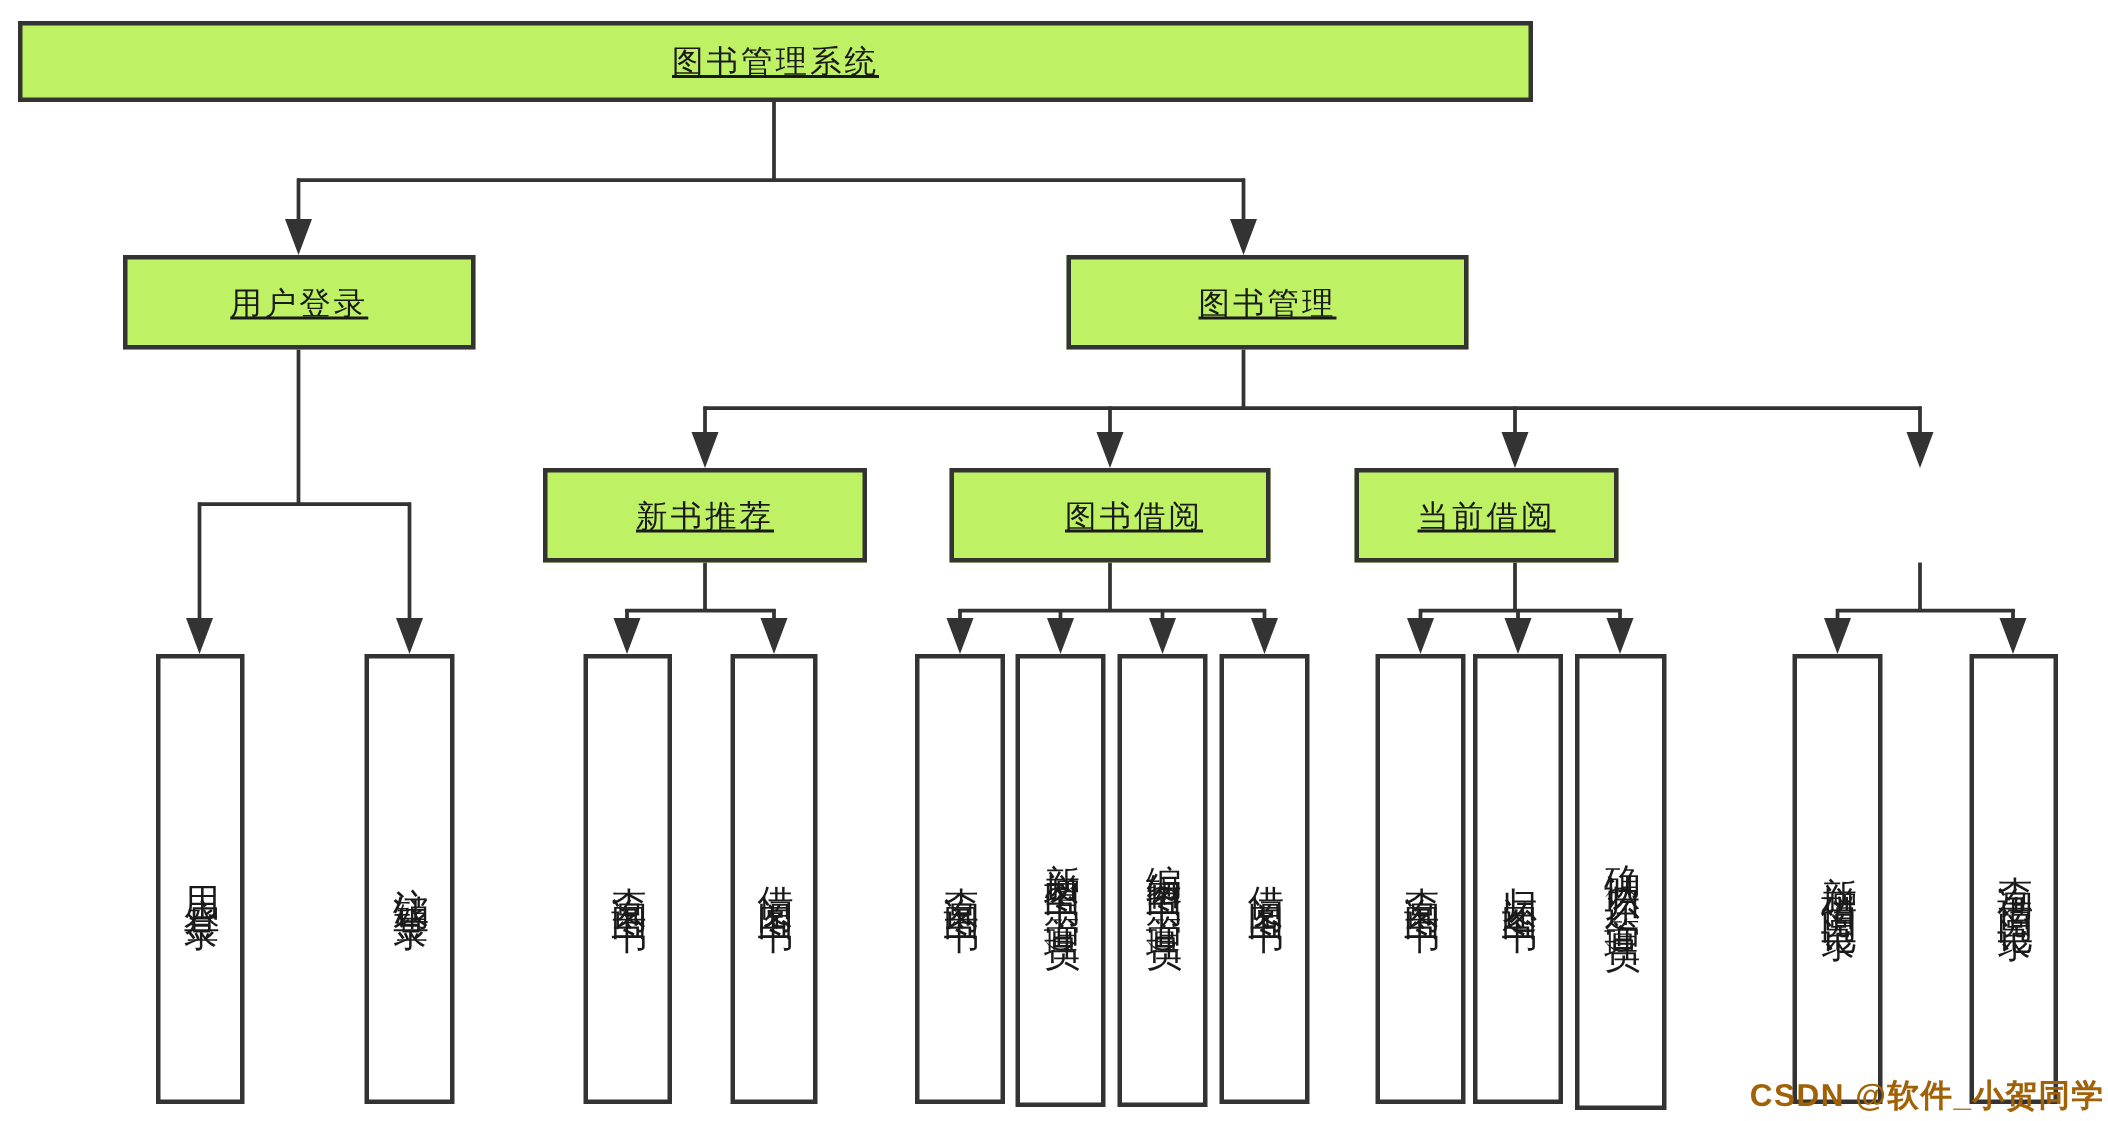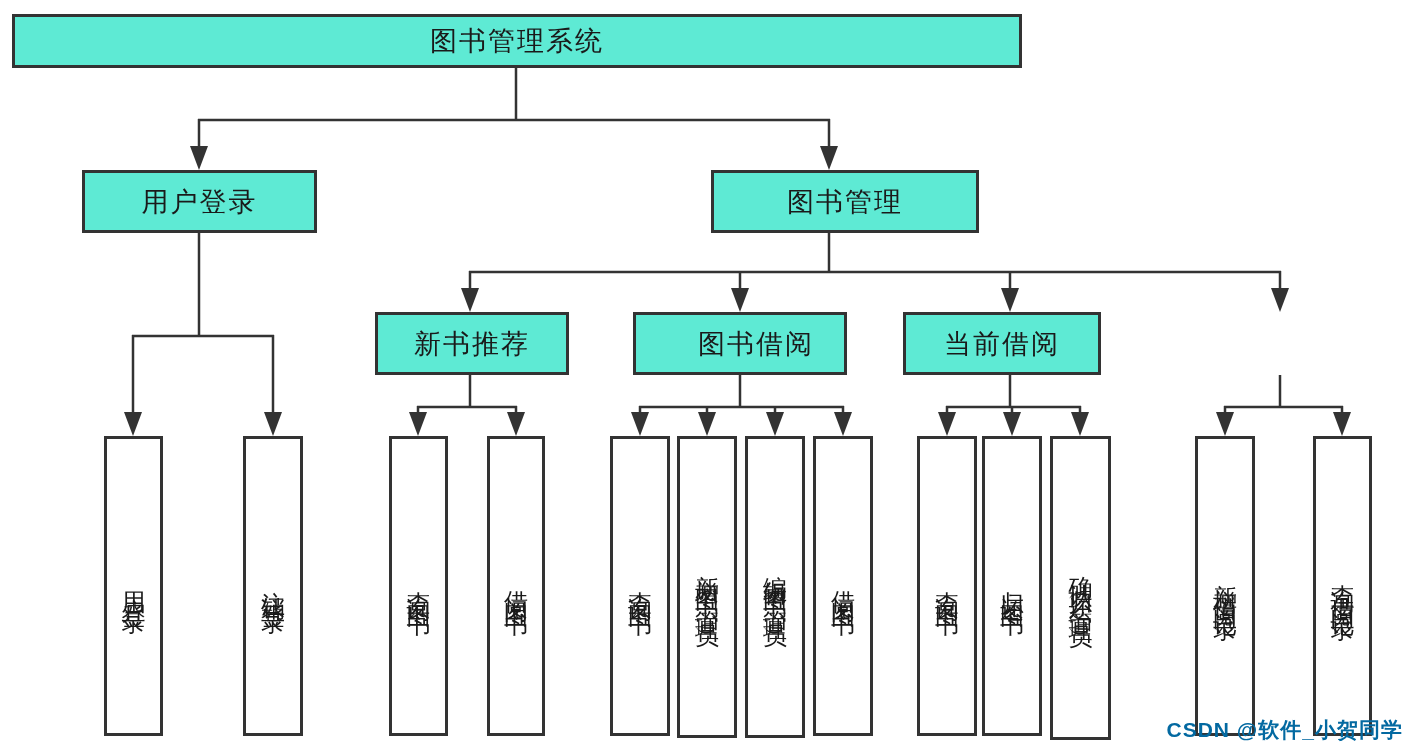--- a/index.html
+++ b/index.html
@@ -8,39 +8,40 @@
     width:1405px; height:747px;
     background:#ffffff;
     font-family:"Liberation Sans","DejaVu Sans",sans-serif;
     overflow:hidden;
   }
   svg.connectors { position:absolute; left:0; top:0; }
   .box {
     position:absolute;
     box-sizing:border-box;
     border:3px solid #333333;
-    background:#5eead4;
+    background:#bef264;
     display:flex; align-items:center; justify-content:center;
-    font-size:27px; color:#1a1a1a; letter-spacing:2px;
+    font-size:21px; color:#1a1a1a; letter-spacing:2px;
     white-space:nowrap;
+    text-decoration:underline;
   }
   .vbox {
     position:absolute;
     box-sizing:border-box;
     border:3px solid #333333;
     background:#ffffff;
     display:flex; align-items:center; justify-content:center;
     writing-mode:vertical-rl;
     font-size:24px; color:#1a1a1a; letter-spacing:7px;
   }
   .watermark {
     position:absolute;
     right:2px; bottom:3px;
     font-size:21px; font-weight:bold;
-    color:#0369a1;
+    color:#a16207;
     letter-spacing:1px;
     z-index:5;
     white-space:nowrap;
   }
 </style>
 </head>
 <body>
 
 <div class="stage">
 
@@ -108,23 +109,23 @@
       <polygon points="1216,412 1234,412 1225,436"></polygon>
       <polygon points="1333,412 1351,412 1342,436"></polygon>
     </g>
   </svg>
 
   <div class="box" style="left:12px; top:14px; width:1010px; height:54px;">图书管理系统</div>
 
   <div class="box" style="left:82px; top:170px; width:235px; height:63px;">用户登录</div>
   <div class="box" style="left:711px; top:170px; width:268px; height:63px;">图书管理</div>
 
-  <div class="box" style="left:362px; top:312px; width:194px; height:63px;margin-left:13px;">新书推荐</div>
+  <div class="box" style="left:362px; top:312px; width:216px; height:63px;">新书推荐</div>
   <div class="box" style="left:633px; top:312px; width:214px; height:63px;padding-left:32px;">图书借阅</div>
-  <div class="box" style="left:903px; top:312px; width:198px; height:63px;">当前借阅</div>
+  <div class="box" style="left:903px; top:312px; width:176px; height:63px;">当前借阅</div>
 
   <div class="vbox" style="left:104px; top:436px; width:59px; height:300px;">用户登录</div>
   <div class="vbox" style="left:243px; top:436px; width:60px; height:300px;">注销登录</div>
 
   <div class="vbox" style="left:389px; top:436px; width:59px; height:300px;">查询图书</div>
   <div class="vbox" style="left:487px; top:436px; width:58px; height:300px;">借阅图书</div>
 
   <div class="vbox" style="left:610px; top:436px; width:60px; height:300px;">查询图书</div>
   <div class="vbox" style="left:677px; top:436px; width:60px; height:302px;">新增图书（管理员）</div>
   <div class="vbox" style="left:745px; top:436px; width:60px; height:302px;">编辑图书（管理员）</div>

